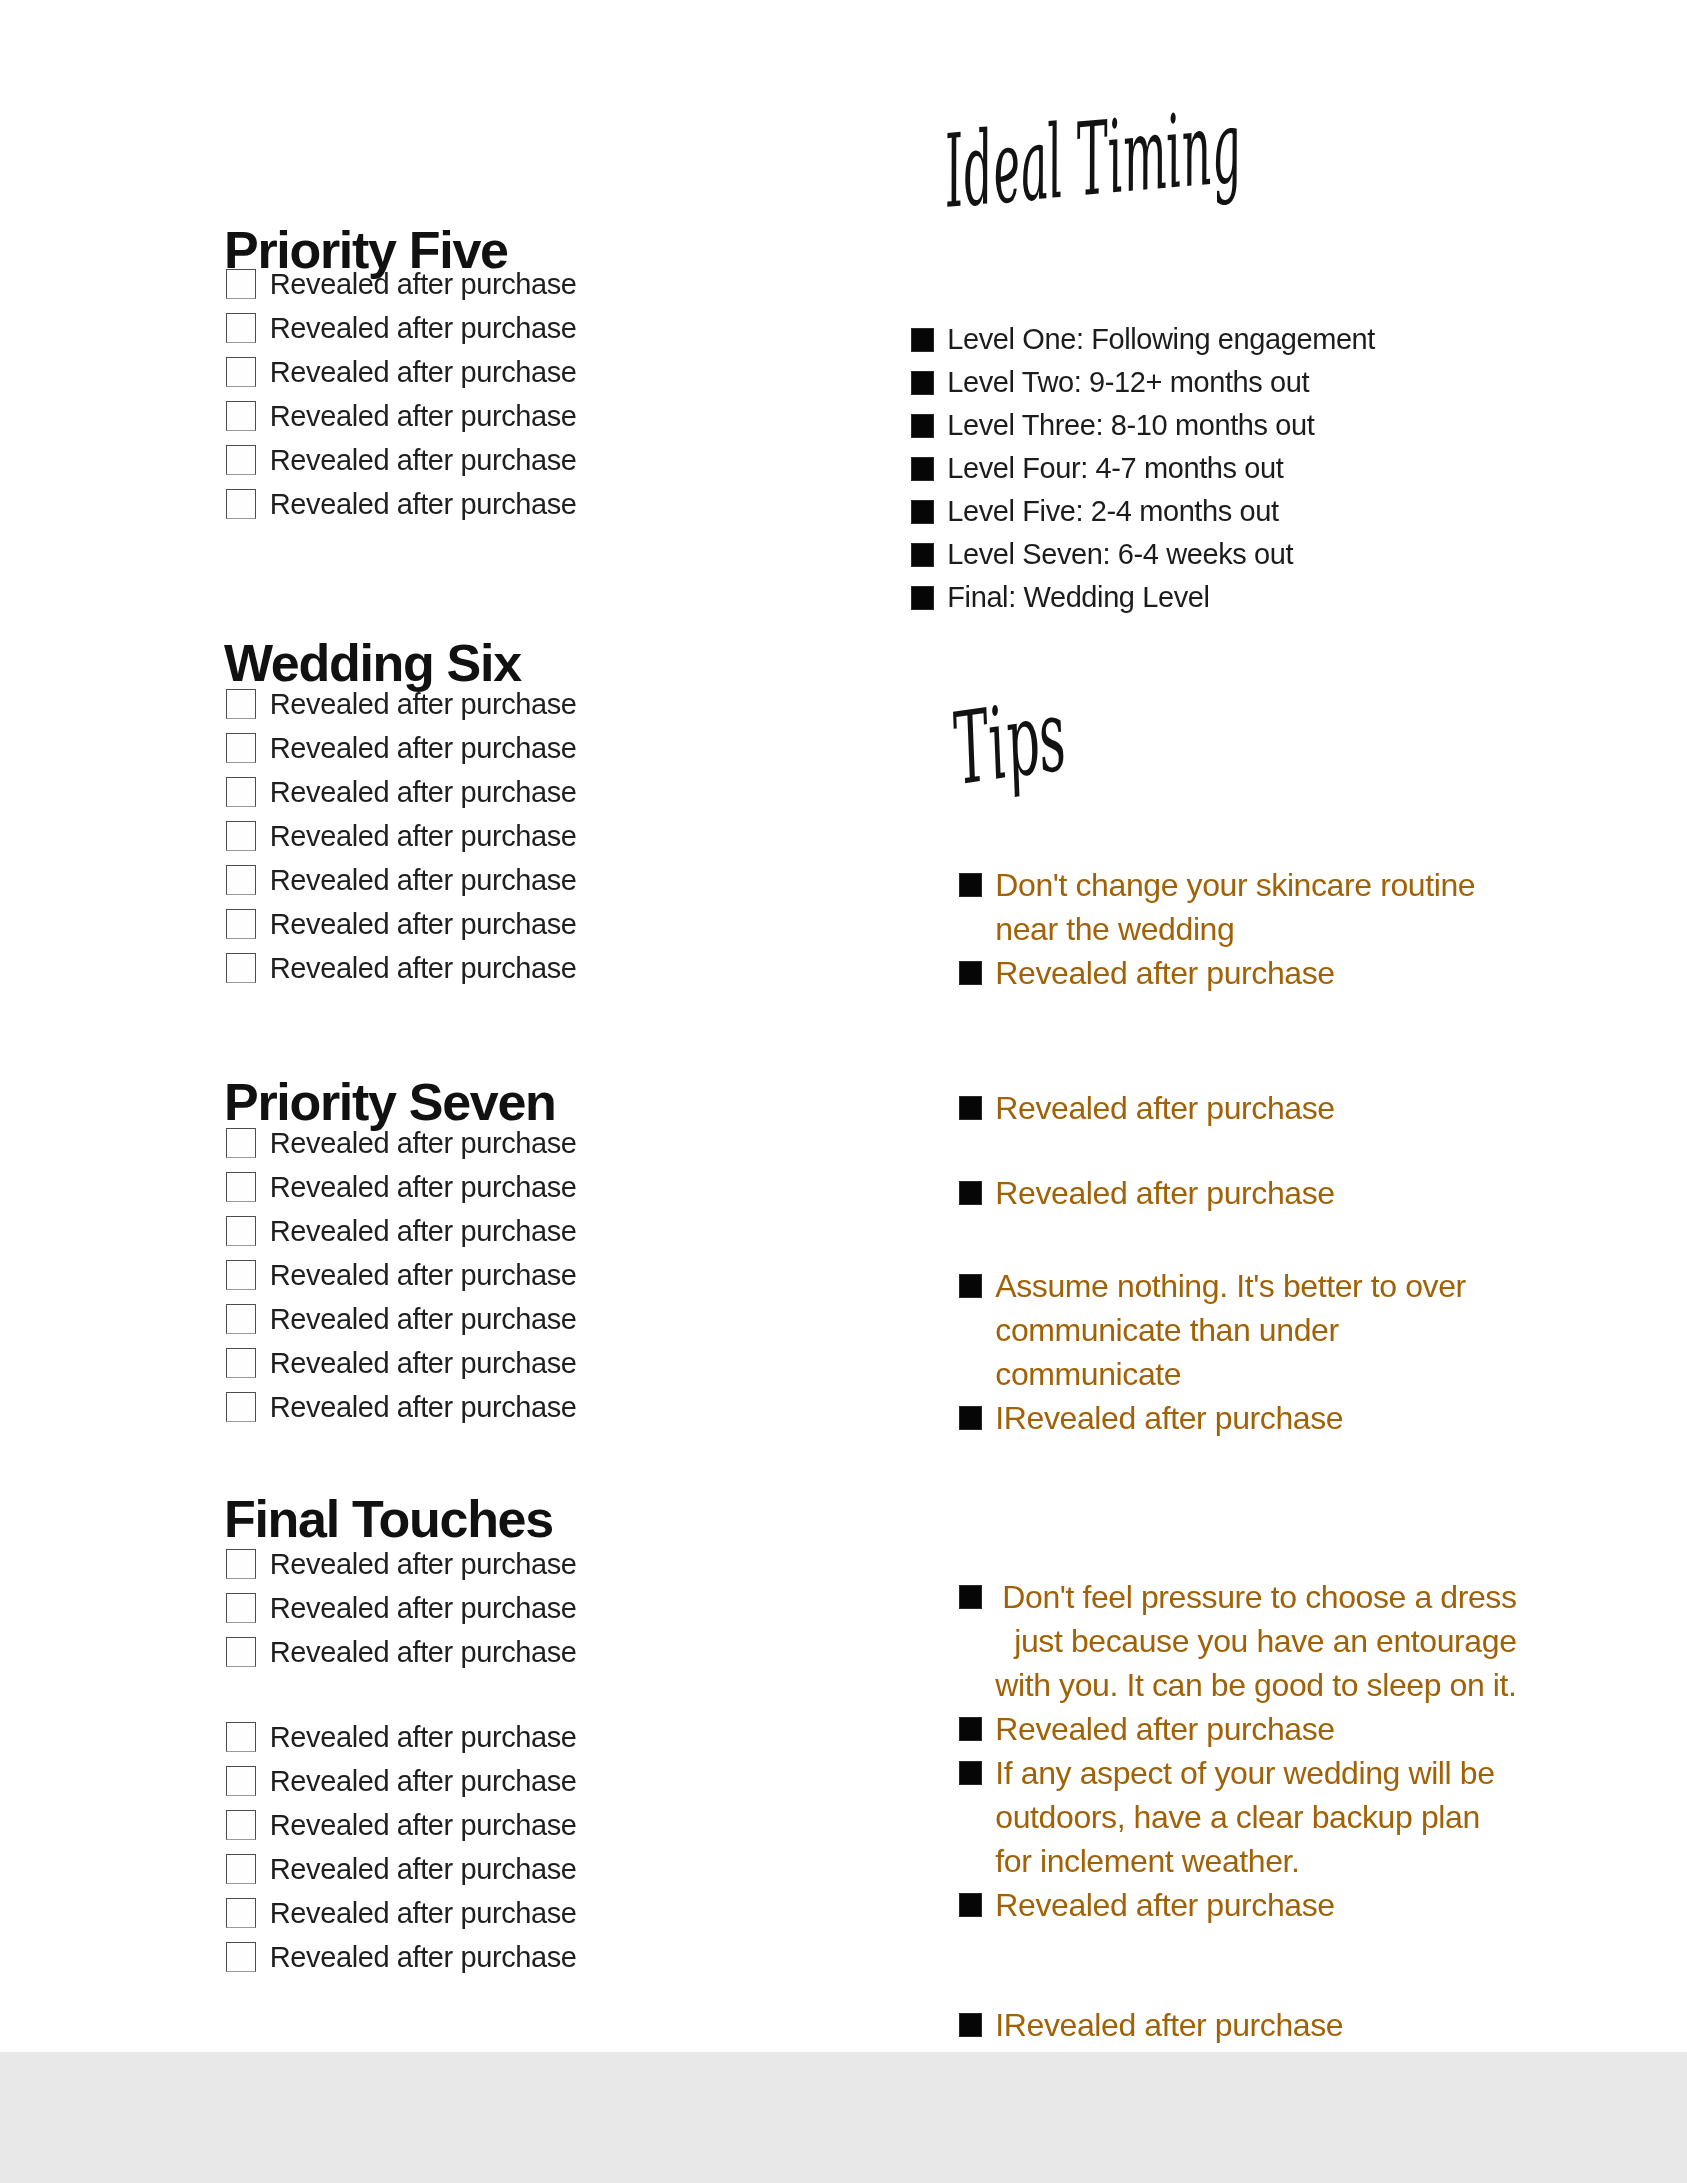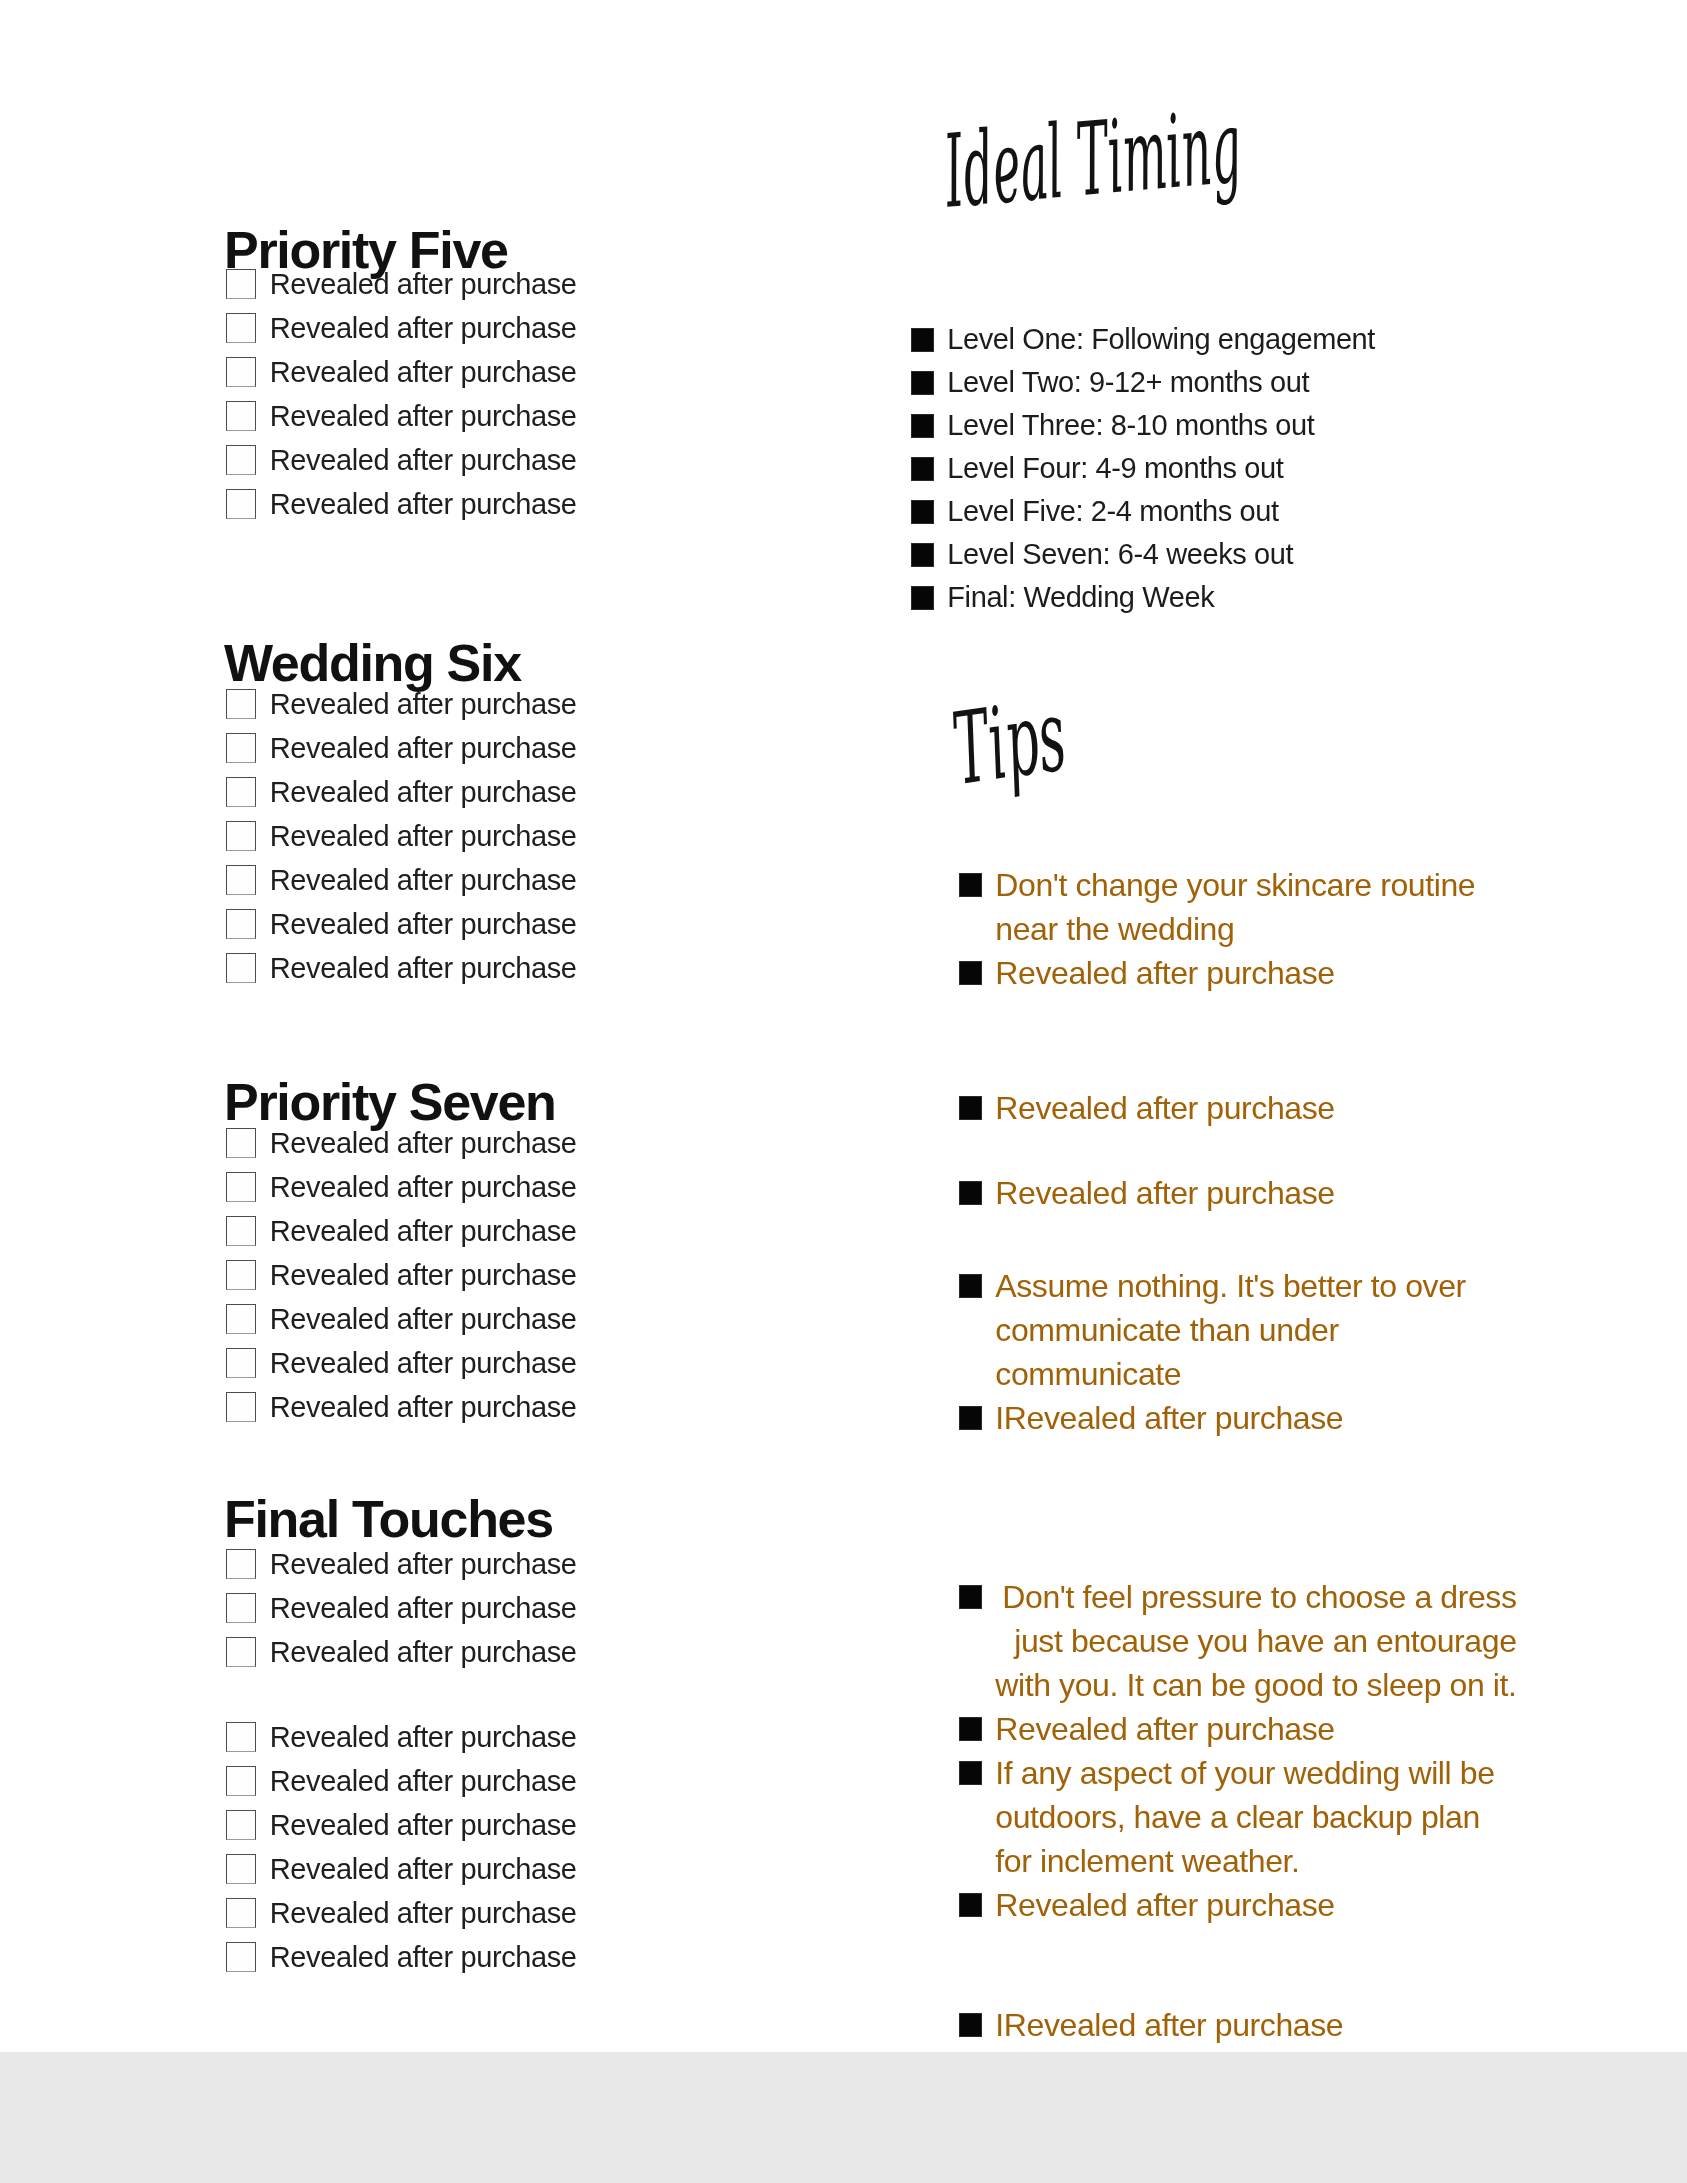--- a/index.html
+++ b/index.html
@@ -233,33 +233,33 @@
     <li class="level-item">
         <span class="sq-bullet"></span>
         <span class="level-label">Level Two: 9-12+ months out</span>
       </li>
     <li class="level-item">
         <span class="sq-bullet"></span>
         <span class="level-label">Level Three: 8-10 months out</span>
       </li>
     <li class="level-item">
         <span class="sq-bullet"></span>
-        <span class="level-label">Level Four: 4-9 months out</span>
+        <span class="level-label">Level Four: 4-7 months out</span>
       </li>
     <li class="level-item">
         <span class="sq-bullet"></span>
         <span class="level-label">Level Five: 2-4 months out</span>
       </li>
     <li class="level-item">
         <span class="sq-bullet"></span>
         <span class="level-label">Level Seven: 6-4 weeks out</span>
       </li>
     <li class="level-item">
         <span class="sq-bullet"></span>
-        <span class="level-label">Final: Wedding Week</span>
+        <span class="level-label">Final: Wedding Level</span>
       </li>
   </ul>
 
   <svg class="script-svg" style="top:666px;left:949px;" width="219" height="219" viewBox="0 0 260 260">
     <text x="12" y="140" font-size="118" textLength="132" lengthAdjust="spacingAndGlyphs" transform="rotate(-8 12 140)">Tips</text>
   </svg>
 
   <ul class="tips-list" style="top:863px;">
     <li class="tip-item">
         <span class="sq-bullet"></span>

